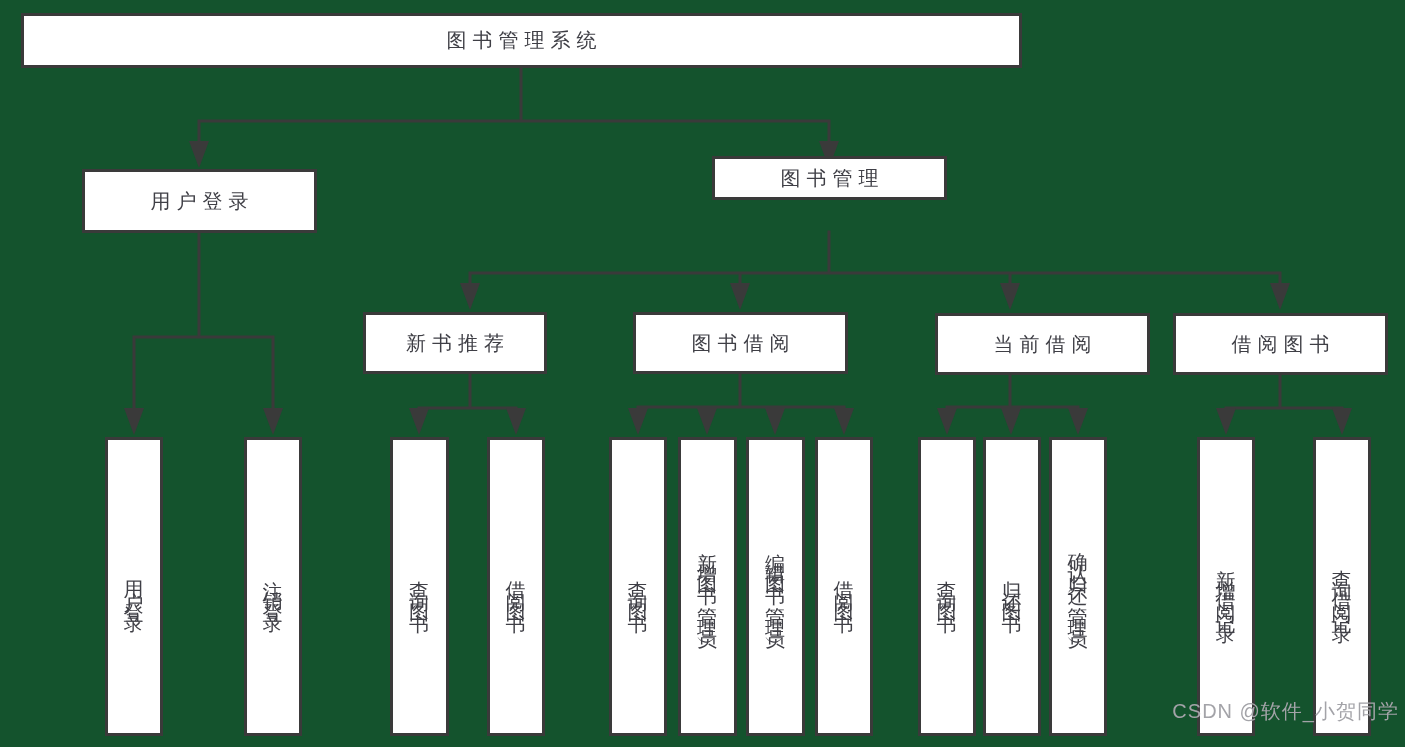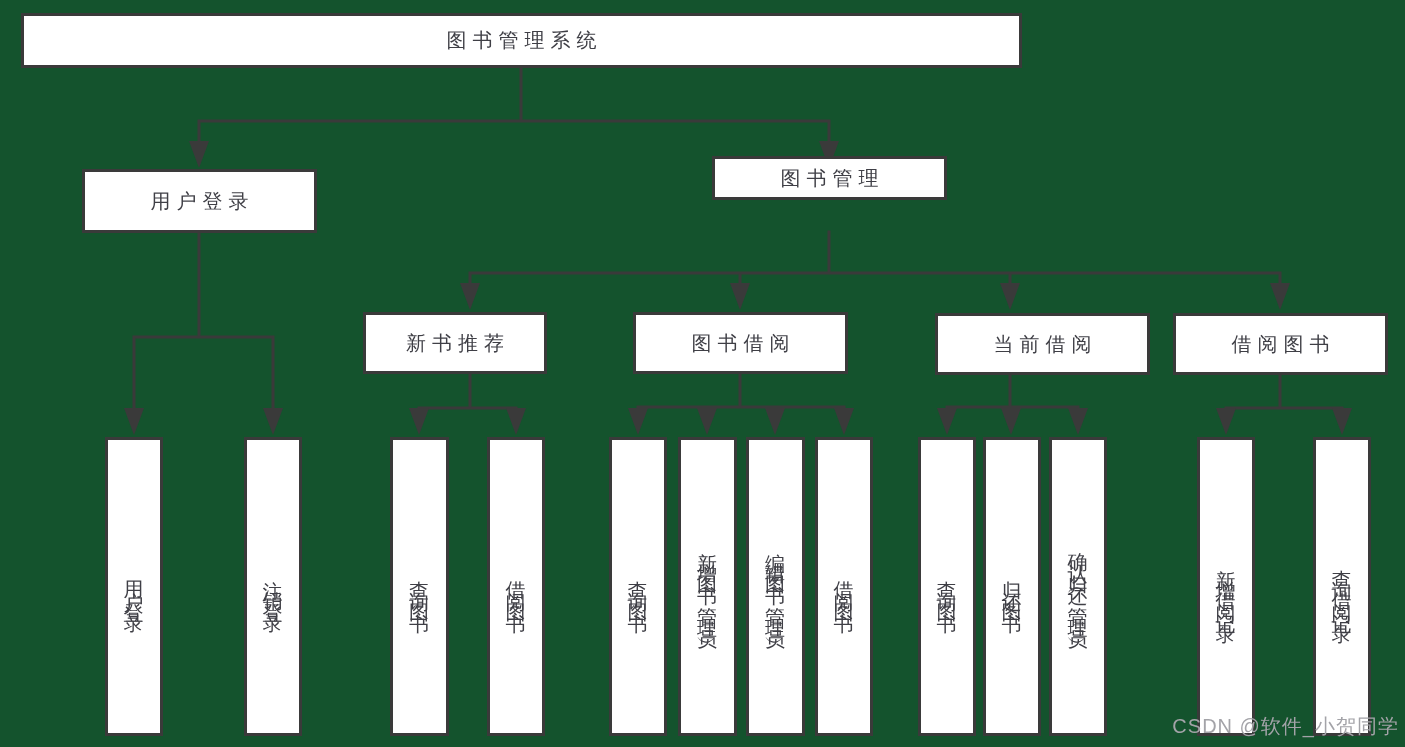--- a/index.html
+++ b/index.html
@@ -41,21 +41,21 @@
   .v-node {
     writing-mode: vertical-rl;
     text-orientation: mixed;
     font-size: 20px;
     letter-spacing: 11px;
     line-height: 1;
   }
   .watermark {
     position: absolute;
     right: 6px;
-    bottom: 7px;
+    bottom: 22px;
     font-size: 20px;
     letter-spacing: 1px;
     color: #a3a3a8;
     z-index: 2;
     white-space: nowrap;
   }
 </style>
 </head>
 <body>
 

